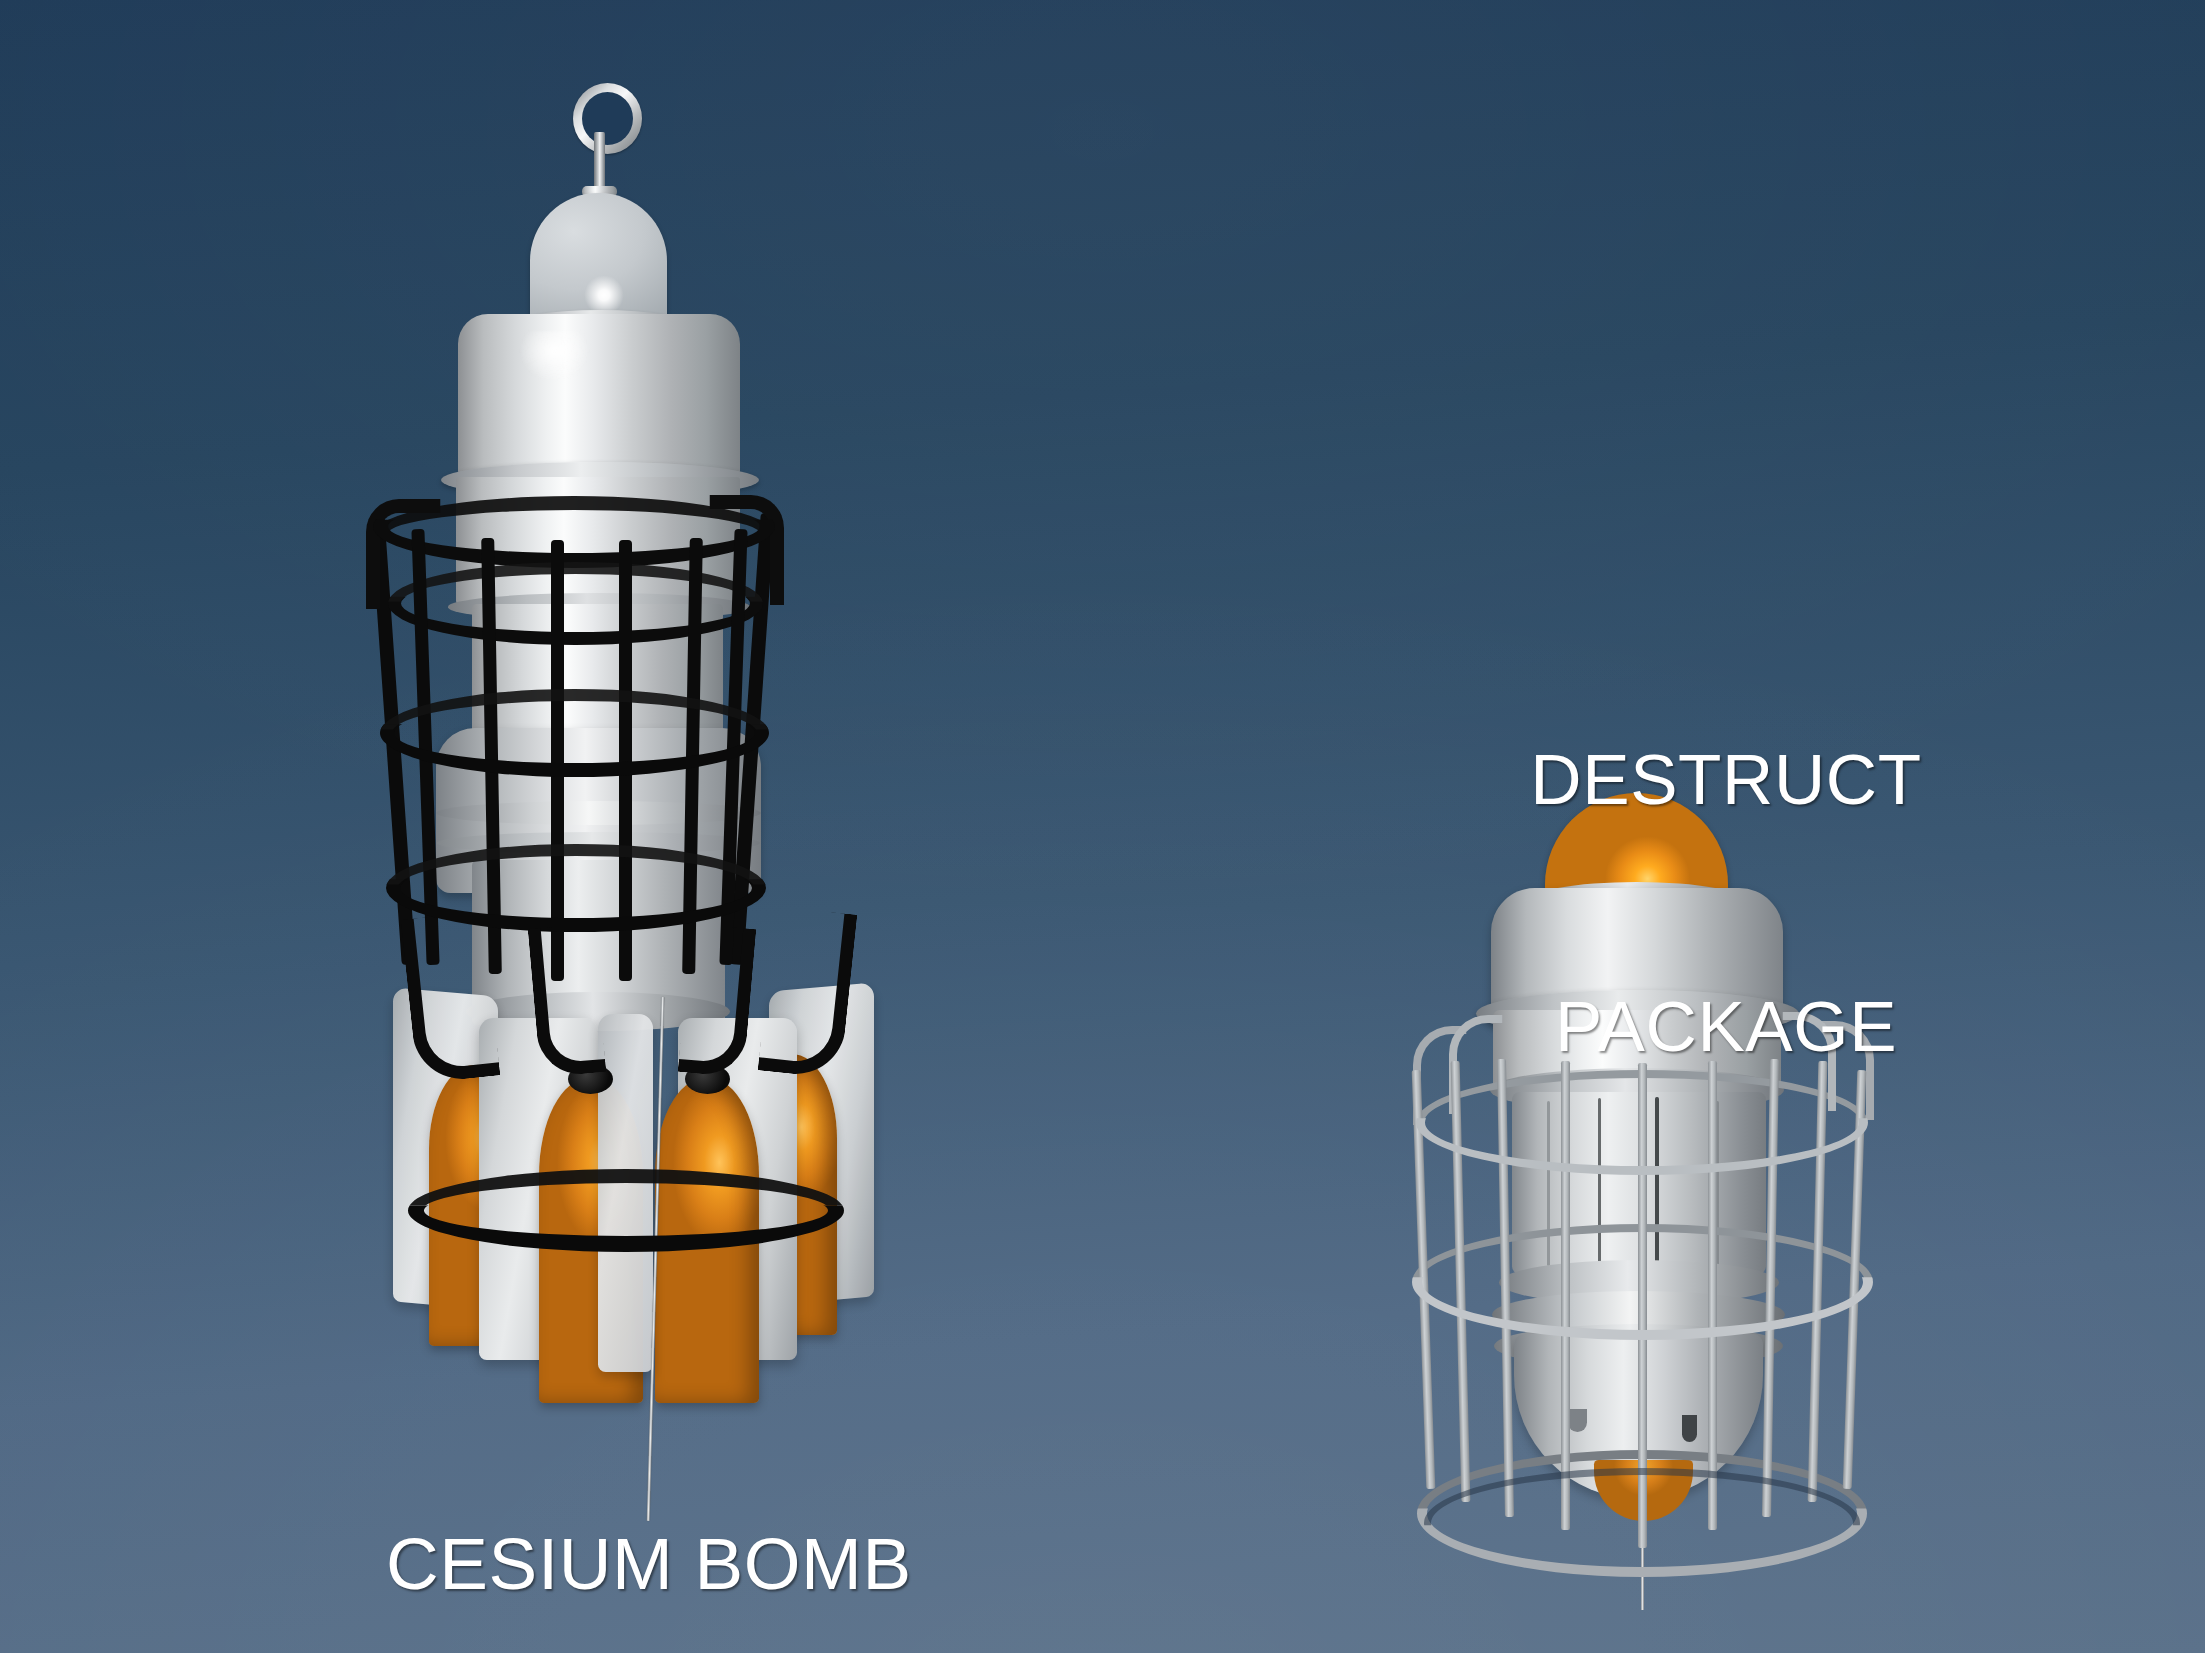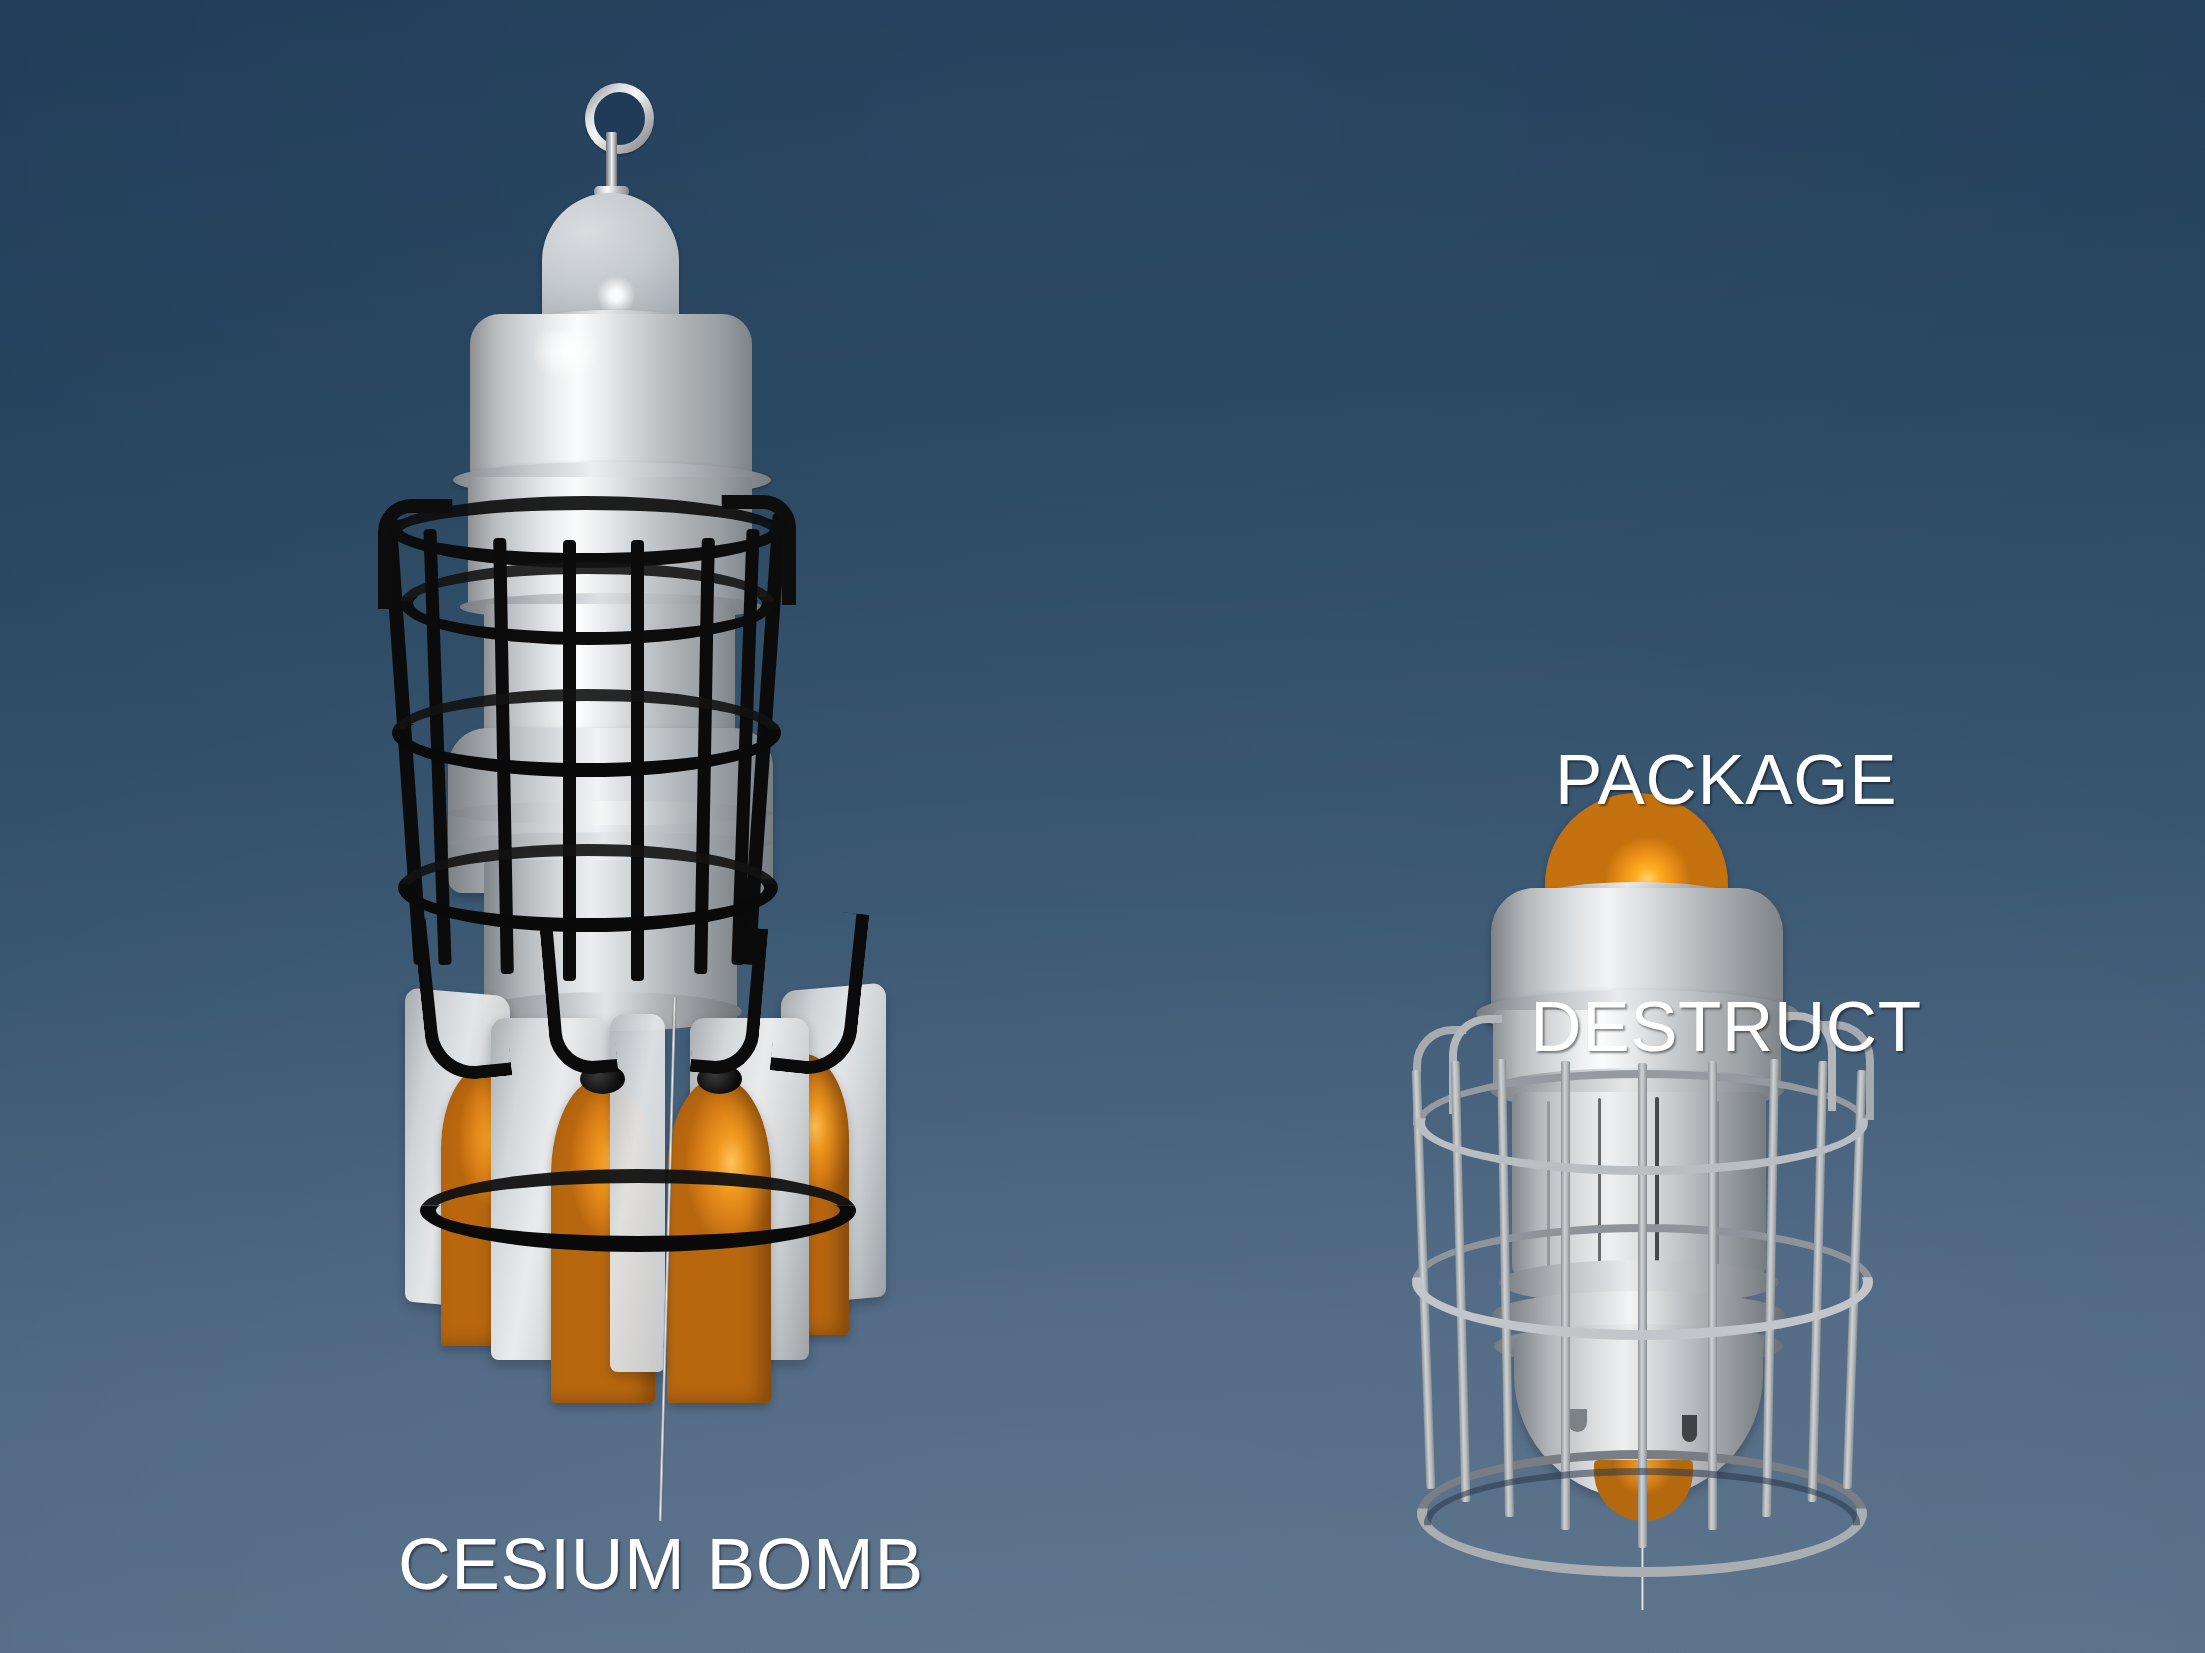--- a/index.html
+++ b/index.html
@@ -34,21 +34,21 @@
   
   .metal{
     position:absolute;
     background:linear-gradient(90deg,
       #8d9093 0%, #b9bcbe 9%, #d5d8da 20%, #eef0f1 31%,
       #fbfcfc 38%, #e8eaec 48%, #c9ccce 62%, #aeb1b4 76%,
       #9aa0a3 88%, #7e8387 100%);
   }
 
   
-  #cesium-bomb{position:absolute;left:12px;top:0;width:992px;height:1522px;}
+  #cesium-bomb{position:absolute;left:0;top:0;width:992px;height:1522px;}
   #destruct-pkg{position:absolute;left:1351px;top:761px;width:689px;height:860px;}
 
   .bar{position:absolute;background:#0b0b0b;border-radius:3.9px;}
   .grey-bar{position:absolute;background:linear-gradient(90deg,#8d9296,#cdd1d4 40%,#b3b8bb 70%,#868b90);border-radius:2.2px;}
 
   .vane{
     position:absolute;
     background:linear-gradient(100deg,#a9aeb1 0%,#d4d7d9 22%,#e9ebec 45%,#cfd2d4 70%,#9ea3a7 100%);
     border-radius:14.3px 14.3px 7.7px 7.7px;
     box-shadow:0 5.5px 12px rgba(0,0,0,0.22);
@@ -356,19 +356,19 @@
         border:10px solid #c2c6ca;box-sizing:border-box;clip-path:inset(46% 0 0 0);"></div>
     <div style="
         position:absolute;left:66px;top:689px;width:450px;height:127px;border-radius:50%;
         border:10.5px solid #a9aeb3;box-sizing:border-box;clip-path:inset(46% 0 0 0);"></div>
 
     <div style="
         position:absolute;left:73px;top:707px;width:436px;height:110px;border-radius:50%;
         border:7.7px solid rgba(40,55,72,0.55);box-sizing:border-box;clip-path:inset(0 0 48% 0);"></div>
 
     <div class="lbl" style="left:160px;top:-187px;width:430px;text-align:center;font-size:71px;">
+      <div>DESTRUCT</div>
       <div>PACKAGE</div>
-      <div>DESTRUCT</div>
     </div>
   </div>
 
 </div>
 
 
 </body></html>

